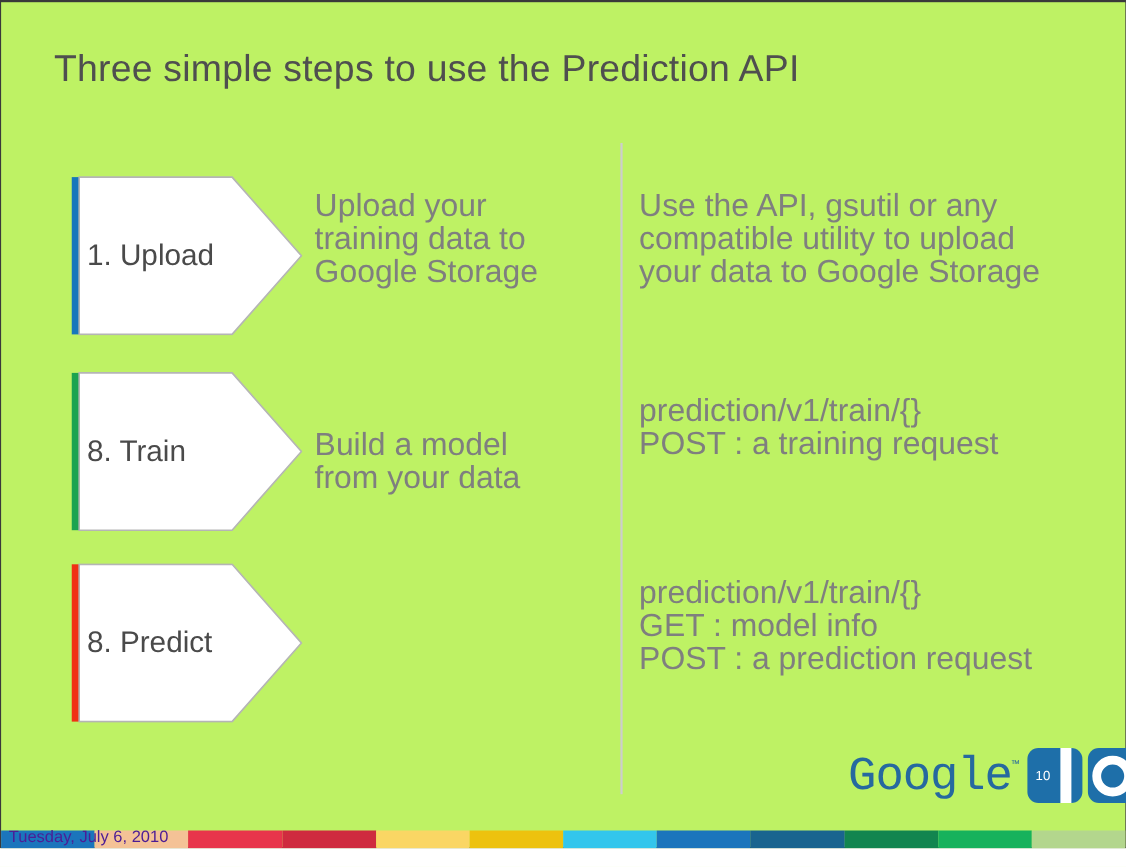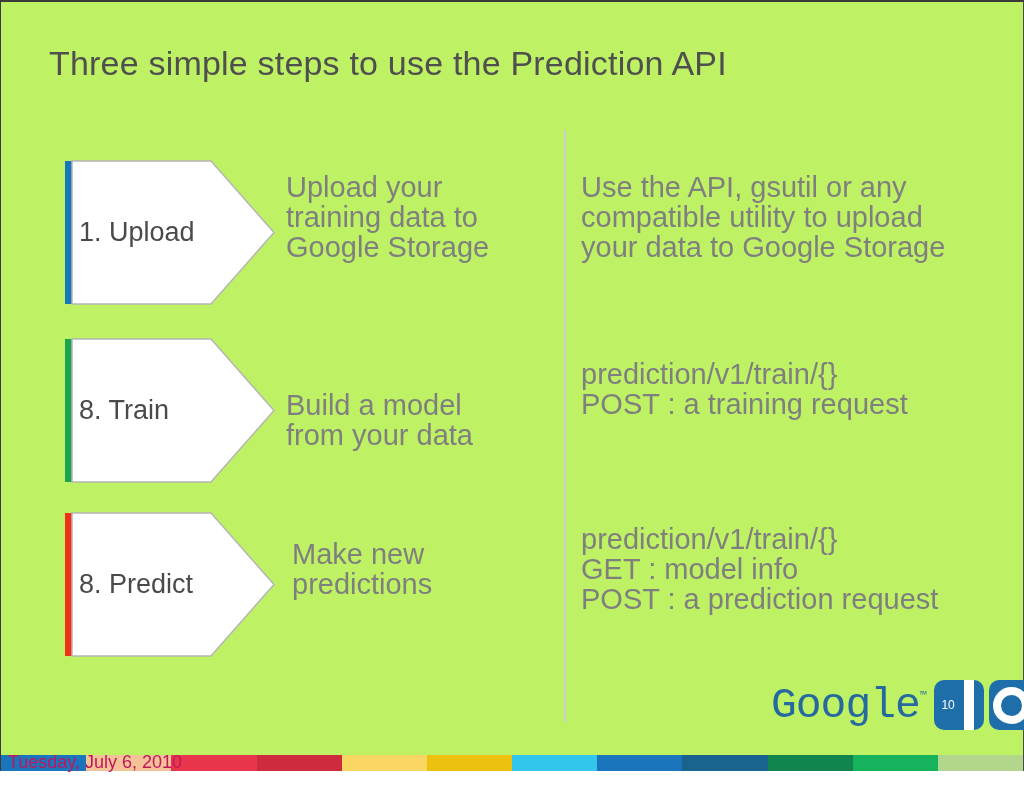--- a/index.html
+++ b/index.html
@@ -28,21 +28,21 @@
     letter-spacing:-1px;line-height:1;}
   .g-tm{font-size:11px;color:#26699f;vertical-align:18px;letter-spacing:0;}
   .io-sq{position:relative;width:50px;height:50px;border-radius:10px;background:#1e6fa9;margin-left:8px;}
   .io-sq.left .ten{position:absolute;left:7px;top:18px;font-size:12px;color:#fff;}
   .io-sq.left .slot{position:absolute;left:30px;top:0;width:10px;height:50px;background:#fff;}
   .io-sq.right{width:45px;margin-left:5px;}
   .io-o{position:absolute;left:50%;top:50%;width:21px;height:21px;margin:-18.5px 0 0 -18.5px;
     border:8px solid #fff;border-radius:50%;}
   .stripe{position:absolute;left:0;top:753px;width:1022px;height:16px;display:flex;}
   .stripe div{flex:1;height:16px;}
-  .date{position:absolute;left:8px;top:752px;font-size:18px;color:#be185d;}
+  .date{position:absolute;left:8px;top:752px;font-size:15px;color:#4c1d95;}
 </style>
 </head>
 <body>
 
 <div class="slide">
   <div class="title">Three simple steps to use the Prediction API</div>
   <div class="divider"></div>
 
   <div class="row r1">
     <div class="arrow-wrap">
@@ -75,22 +75,20 @@
   </div>
 
   <div class="row r3">
     <div class="arrow-wrap">
       <svg width="210" height="145" viewBox="0 0 210 145">
         <rect x="0" y="1" width="7" height="143" fill="#f03115"></rect>
         <polygon points="7,1 146,1 209,72.5 146,144 7,144" fill="#ffffff" stroke="#b5b5b5" stroke-width="1.5"></polygon>
       </svg>
       <div class="step-label">8. Predict</div>
     </div>
-    <div class="desc">Make new
-predictions</div>
     <div class="detail">prediction/v1/train/{}
 GET : model info
 POST : a prediction request</div>
   </div>
 
   <div class="logo">
     <div class="g-text"><span>Google</span><span class="g-tm">™</span></div>
     <div class="io-sq left">
       <span class="ten">10</span>
       <span class="slot"></span>

